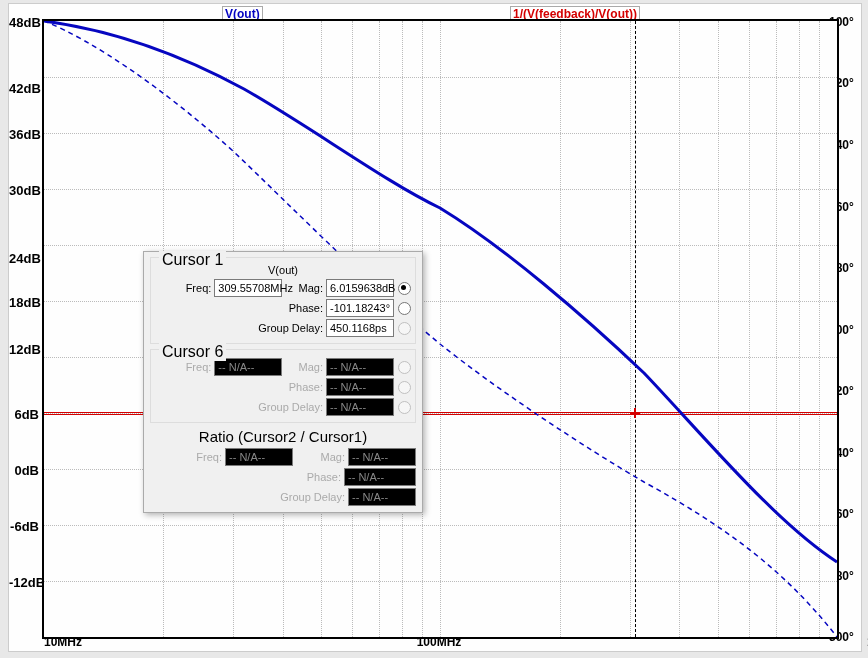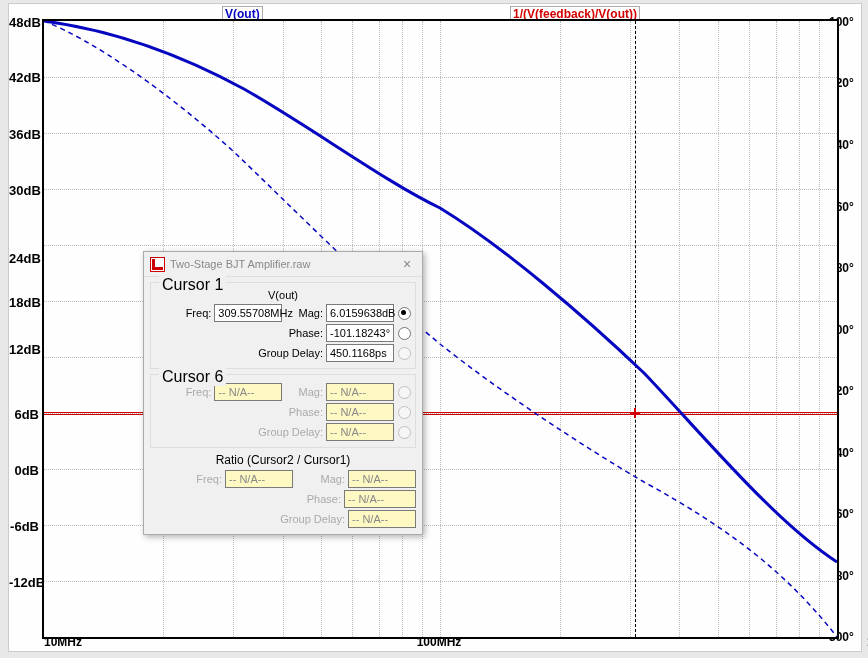--- a/index.html
+++ b/index.html
@@ -29,37 +29,37 @@
   .lt-icon::after{content:'';position:absolute;left:1px;top:1px;right:1px;bottom:1px;border-left:3px solid #c00;border-bottom:3px solid #c00}
   .dlg-title-text{flex:1;color:#888}
   .dlg-close{width:18px;text-align:center;color:#888;font-size:14px;cursor:pointer}
   .group{border:1px solid #ddd;margin:5px 6px;padding:6px 4px 4px 4px;position:relative;background:#f0f0f0}
   .group-title{position:absolute;top:-7px;left:8px;background:#f0f0f0;padding:0 3px;font-size:16px}
   .sub-title{text-align:center;font-size:11px;margin-bottom:3px}
   .row{display:flex;align-items:center;margin:2px 0}
   .lbl{width:72px;text-align:right;padding-right:3px}
   .lbl2{width:52px;text-align:right;padding-right:3px}
   .field{flex:1;height:16px;line-height:16px;background:#fff;border:1px solid #7a7a7a;padding:0 3px;font-size:11px;min-width:60px}
-  .field.dis{color:#888;background:#fef9c3}
+  .field.dis{color:#888;background:#000000}
   .radio{width:11px;height:11px;border:1px solid #777;border-radius:50%;margin-left:4px;background:#fff;position:relative;flex:none}
   .radio.on::after{content:'';position:absolute;left:2px;top:2px;width:5px;height:5px;border-radius:50%;background:#000}
   .radio.off{opacity:.4}
-  .ratio-title{text-align:center;font-size:12px;margin:3px 0}
+  .ratio-title{text-align:center;font-size:15px;margin:3px 0}
   .dis-text{color:#aaa}
 </style>
 </head>
 <body>
 
 <div class="frame">
 
   <div class="trace-label blue" style="left:213px">V(out)</div>
   <div class="trace-label red" style="left:501px">1/(V(feedback)/V(out))</div>
 
   <div class="y-left-label" style="top:11px">48dB</div>
-  <div class="y-left-label" style="top:66px">42dB</div>
+  <div class="y-left-label" style="top:77px">42dB</div>
   <div class="y-left-label" style="top:123px">36dB</div>
   <div class="y-left-label" style="top:179px">30dB</div>
   <div class="y-left-label" style="top:247px">24dB</div>
   <div class="y-left-label" style="top:291px">18dB</div>
   <div class="y-left-label" style="top:338px">12dB</div>
   <div class="y-left-label" style="top:403px">6dB</div>
   <div class="y-left-label" style="top:459px">0dB</div>
   <div class="y-left-label" style="top:515px">-6dB</div>
   <div class="y-left-label" style="top:571px">-12dB</div>
   <div class="y-left-label" style="top:662px">-18dB</div>
@@ -119,25 +119,20 @@
 
     <svg class="curve" viewBox="0 0 793 616" preserveAspectRatio="none">
 
       <path d="M 0 0 C 60 8, 130 30, 200 68 C 270 108, 340 160, 396 187 C 460 226, 540 295, 600 352 C 660 415, 730 500, 793 541" stroke="#0606c0" stroke-width="3" fill="none"></path>
 
       <path d="M 0 0 C 50 20, 120 68, 189 130 C 250 188, 320 260, 396 323 C 455 370, 540 426, 600 461 C 680 505, 740 548, 793 616" stroke="#0606c0" stroke-width="1.5" fill="none" stroke-dasharray="5 4"></path>
     </svg>
   </div>
 
   <div class="dialog">
-    <div class="dlg-title">
-      <span class="lt-icon"></span>
-      <span class="dlg-title-text">Two-Stage BJT Amplifier.raw</span>
-      <span class="dlg-close">×</span>
-    </div>
 
     <div class="group">
       <div class="group-title">Cursor 1</div>
       <div class="sub-title">V(out)</div>
       <div class="row">
         <span class="lbl">Freq:</span>
         <span class="field">309.55708MHz</span>
         <span class="lbl2">Mag:</span>
         <span class="field">6.0159638dB</span>
         <span class="radio on"></span>

